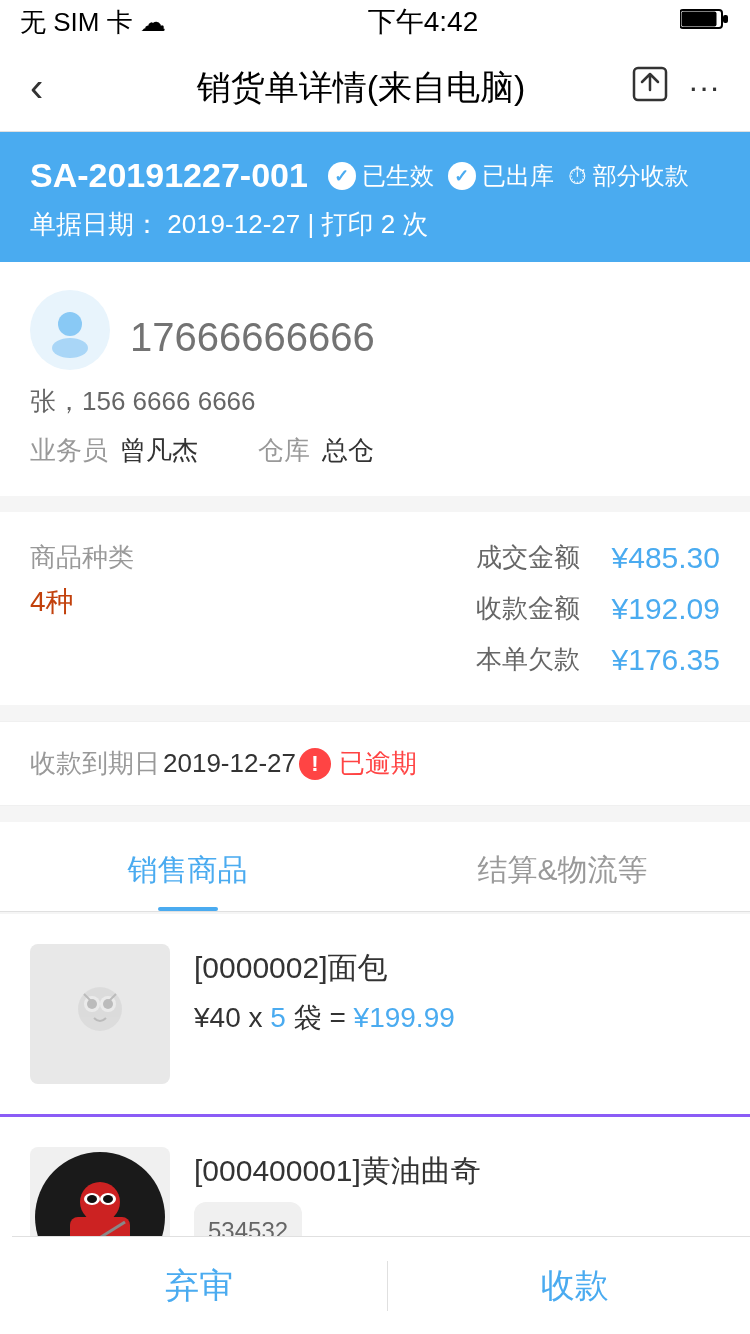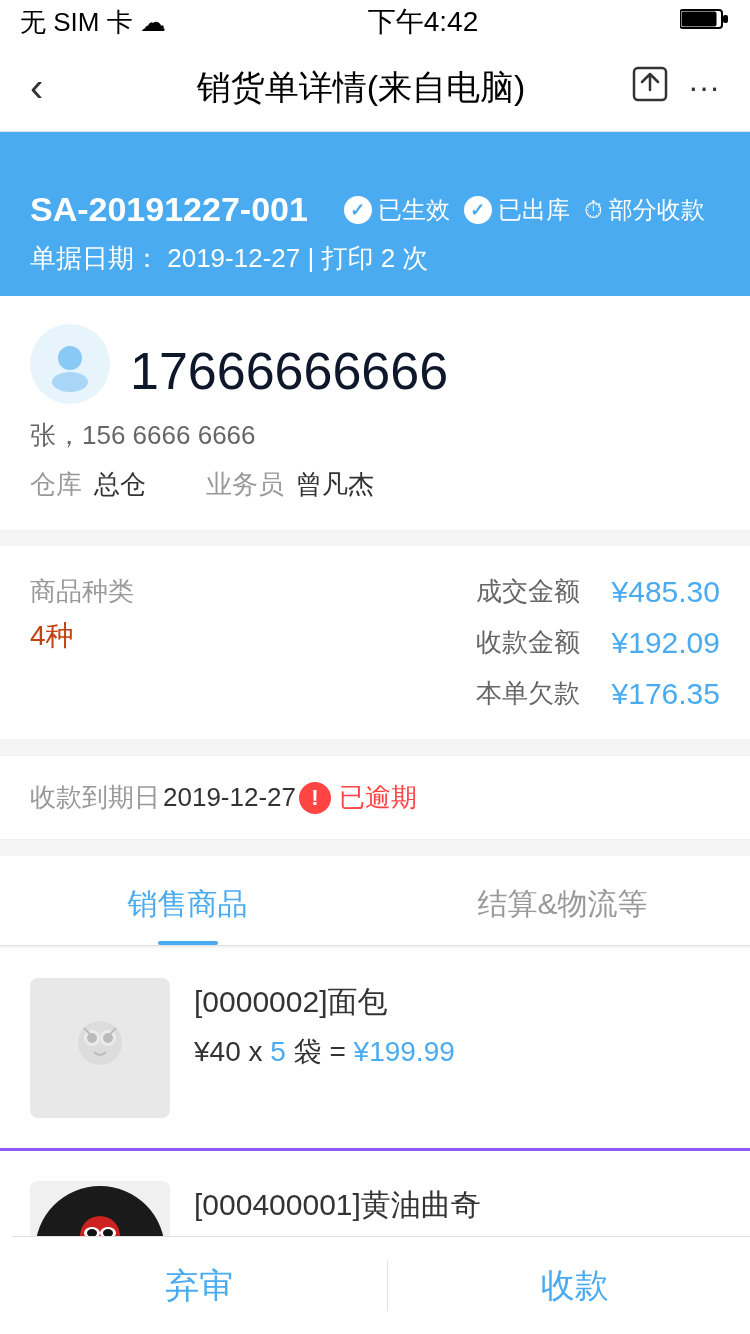--- a/index.html
+++ b/index.html
@@ -79,23 +79,22 @@
 
     
     .header-banner {
       background: #4AABF0;
       padding: 24px 30px 20px;
       width: 100%;
     }
     .banner-row1 {
       display: flex;
       align-items: center;
-      gap: 36px;
+      gap: 20px;
       margin-bottom: 12px;
-      margin-top: 34px;
     }
     .banner-order-id {
       font-size: 34px;
       font-weight: bold;
       color: #fff;
     }
     .banner-status-badges {
       display: flex;
       align-items: center;
       gap: 14px;
@@ -144,23 +143,23 @@
       width: 80px;
       height: 80px;
       border-radius: 50%;
       background: #E8F4FC;
       display: flex;
       align-items: center;
       justify-content: center;
       flex-shrink: 0;
     }
     .customer-name {
-      font-size: 52px;
+      font-size: 40px;
       font-weight: 500;
-      color: #0f172a;
+      color: #737373;
       margin-top: 14px;
     }
     .customer-sub {
       font-size: 26px;
       color: #666;
       margin-bottom: 14px;
       padding-left: 0;
     }
     .customer-meta {
       display: flex;
@@ -442,26 +441,26 @@
       <svg width="56" height="56" viewBox="0 0 56 56" fill="none">
         <circle cx="28" cy="22" r="12" fill="#4AABF0" opacity="0.6"></circle>
         <ellipse cx="28" cy="46" rx="18" ry="10" fill="#4AABF0" opacity="0.4"></ellipse>
       </svg>
     </div>
     <div class="customer-name">17666666666</div>
   </div>
   <div class="customer-sub">张，156 6666 6666</div>
   <div class="customer-meta">
     <div class="customer-meta-item">
+      <span class="customer-meta-label">业务员</span>
+      <span class="customer-meta-value">曾凡杰</span>
+    </div>
+    <div class="customer-meta-item">
       <span class="customer-meta-label">仓库</span>
       <span class="customer-meta-value">总仓</span>
-    </div>
-    <div class="customer-meta-item">
-      <span class="customer-meta-label">业务员</span>
-      <span class="customer-meta-value">曾凡杰</span>
     </div>
   </div>
 </div>
 
 <div class="stats-section">
   <div class="stats-left">
     <div style="color:#999; font-size:26px; margin-bottom:8px;">商品种类</div>
     <div style="color:#c2410c; font-size:28px;">4种</div>
   </div>
   <div class="stats-right">

